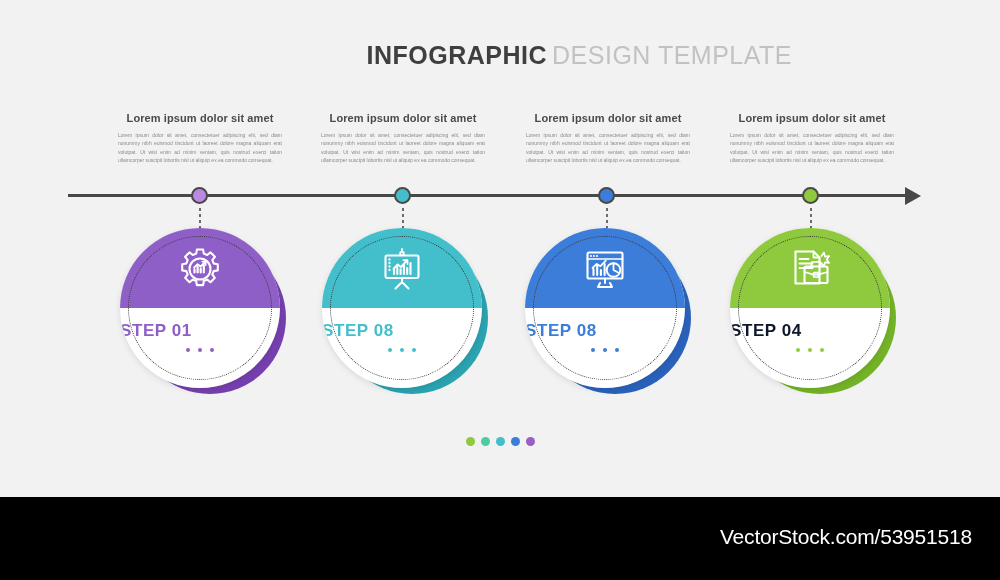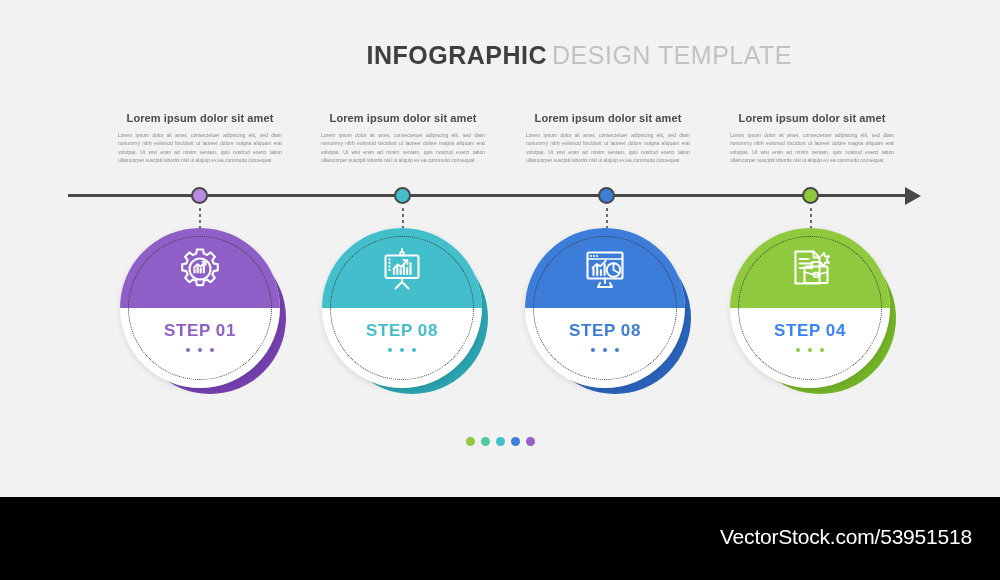--- a/index.html
+++ b/index.html
@@ -88,21 +88,20 @@
     border:1.5px dotted #3a3a3a;
     pointer-events:none;
   }
   .step-icon {
     position:absolute; left:0; top:16px;
     width:160px; text-align:center;
   }
   .step-icon svg { display:inline-block; }
   .step-label {
     position:absolute; left:0; top:93px; width:160px;
-    text-align:center;
     font-size:17px; font-weight:bold; letter-spacing:0.6px;
   }
   .step-minidots {
     position:absolute; left:0; top:120px; width:160px;
     text-align:center; font-size:0;
   }
   .step-minidots i {
     display:inline-block; width:4px; height:4px; border-radius:50%;
     margin:0 4px;
   }
@@ -253,21 +252,21 @@
           <path d="M28.5 7.5 l0 6 6 0" stroke-width="1.8"></path>
           <path d="M14.5 15 l9 0 M14.5 19.5 l13 0 M14.5 24 l13 0" stroke-width="1.9"></path>
           <path d="M36.5 12 l2.5 -3.5 1 4.2 4.2 -.6 -2.6 3.4 2.6 3.4 -4.2 -.6 -1 4.2 -2.5 -3.5" stroke-width="1.7"></path>
           <rect x="19.5" y="22.5" width="23" height="16.5" rx="1.6"></rect>
           <path d="M26.5 22.5 l0 -3 a1.6 1.6 0 0 1 1.6 -1.6 l5.8 0 a1.6 1.6 0 0 1 1.6 1.6 l0 3" stroke-width="1.9"></path>
           <path d="M19.5 28 l9 2.6 4.5 0 9.5 -2.6" stroke-width="1.8"></path>
           <rect x="28.5" y="28.6" width="5" height="4.4" rx="1" stroke-width="1.7"></rect>
         </svg>
       </div>
       <div class="inner-dotted"></div>
-      <div class="step-label" style="color:#3b82f6;">STEP 04</div>
+      <div class="step-label" style="color:#0f172a;">STEP 04</div>
       <div class="step-minidots">
         <i style="background:#8fc93e;"></i><i style="background:#8fc93e;"></i><i style="background:#8fc93e;"></i>
       </div>
     </div>
   </div>
 
   <div id="palette">
     <i style="background:#8fc93e;"></i><i style="background:#4ecba0;"></i><i style="background:#43bfcb;"></i><i style="background:#3b7dd8;"></i><i style="background:#9a5fc6;"></i>
   </div>
 

